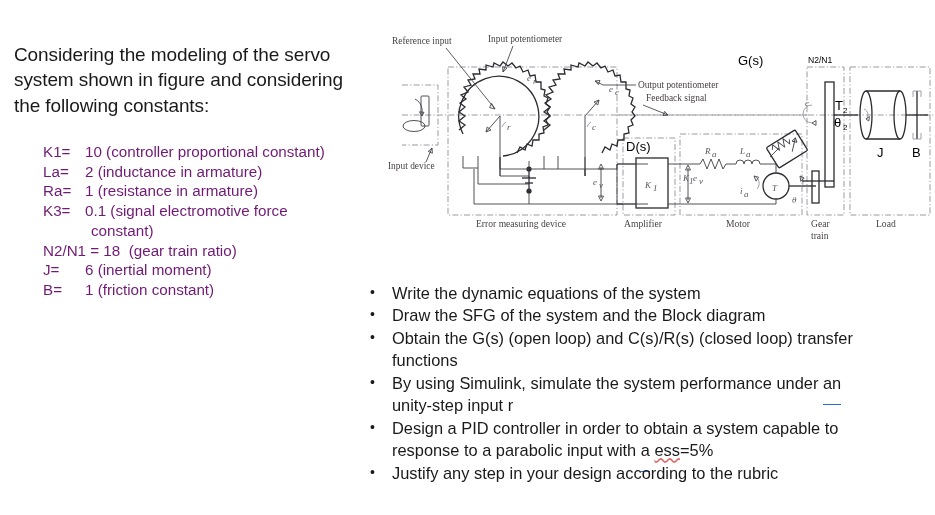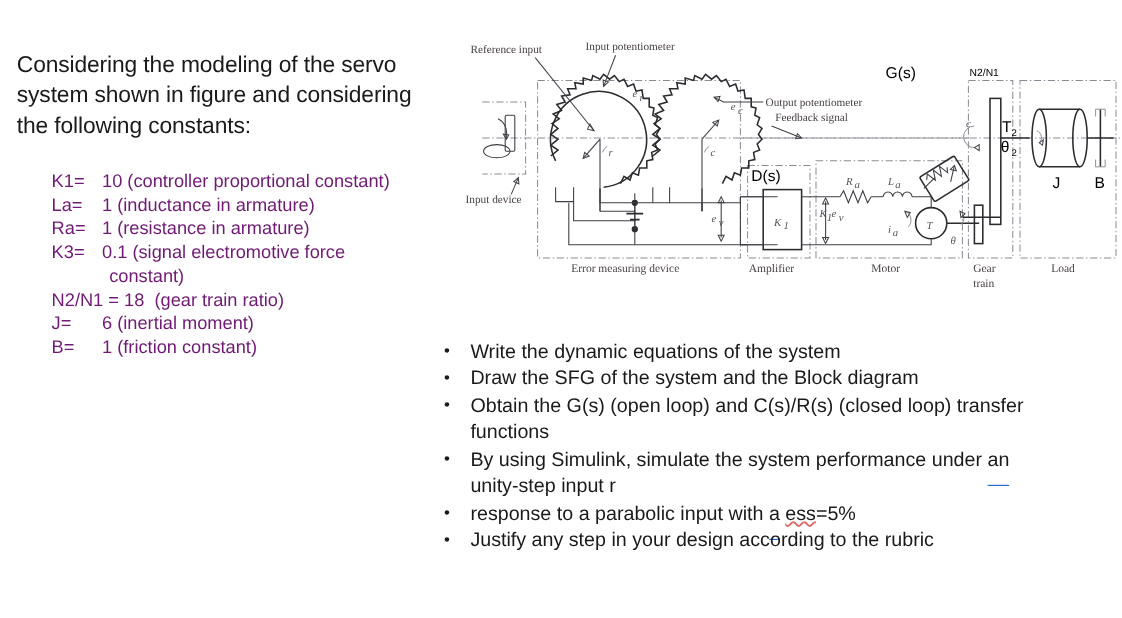--- a/index.html
+++ b/index.html
@@ -138,21 +138,21 @@
   }
   .arrow-thin { stroke: #3f3f46; stroke-width: 0.85; fill: none; }
 </style>
 </head>
 <body>
 
 <div id="left-column">
   <div id="intro-paragraph">Considering the modeling of the servo system shown in figure and considering the following constants:</div>
   <div id="constants-list">
       <div class="const-row"><span class="const-key">K1=</span><span>10 (controller proportional constant)</span></div>
-      <div class="const-row"><span class="const-key">La=</span><span>1 (inductance in armature)</span></div>
+      <div class="const-row"><span class="const-key">La=</span><span>2 (inductance in armature)</span></div>
       <div class="const-row"><span class="const-key">Ra=</span><span>1 (resistance in armature)</span></div>
       <div class="const-row"><span class="const-key">K3=</span><span>0.1 (signal electromotive force</span></div>
       <div class="const-cont">constant)</div>
       <div class="const-row"><span class="const-key">N2/N1 = 18  (gear train ratio)</span></div>
       <div class="const-row"><span class="const-key">J=</span><span>6 (inertial moment)</span></div>
       <div class="const-row"><span class="const-key">B=</span><span>1 (friction constant)</span></div>
     </div>
 </div>
 
 <div id="task-list">
@@ -178,20 +178,21 @@
     <div class="task-item">
       <div class="task-bullet">•</div>
       <div class="task-text">
         <div>By using Simulink,  simulate the system performance under <span class="sp-blue">an</span></div>
         <div>unity-step input r</div>
       </div>
     </div>
     <div class="task-item">
       <div class="task-bullet">•</div>
       <div class="task-text">
+        <div>Design a PID controller in order to obtain a system capable to</div>
         <div>response to a parabolic  input with <span class="sp-blue">a</span> <span class="sp-red">ess</span>=5%</div>
       </div>
     </div>
     <div class="task-item">
       <div class="task-bullet">•</div>
       <div class="task-text">
         <div>Justify any step in your design according to the rubric</div>
       </div>
     </div>
   </div>

